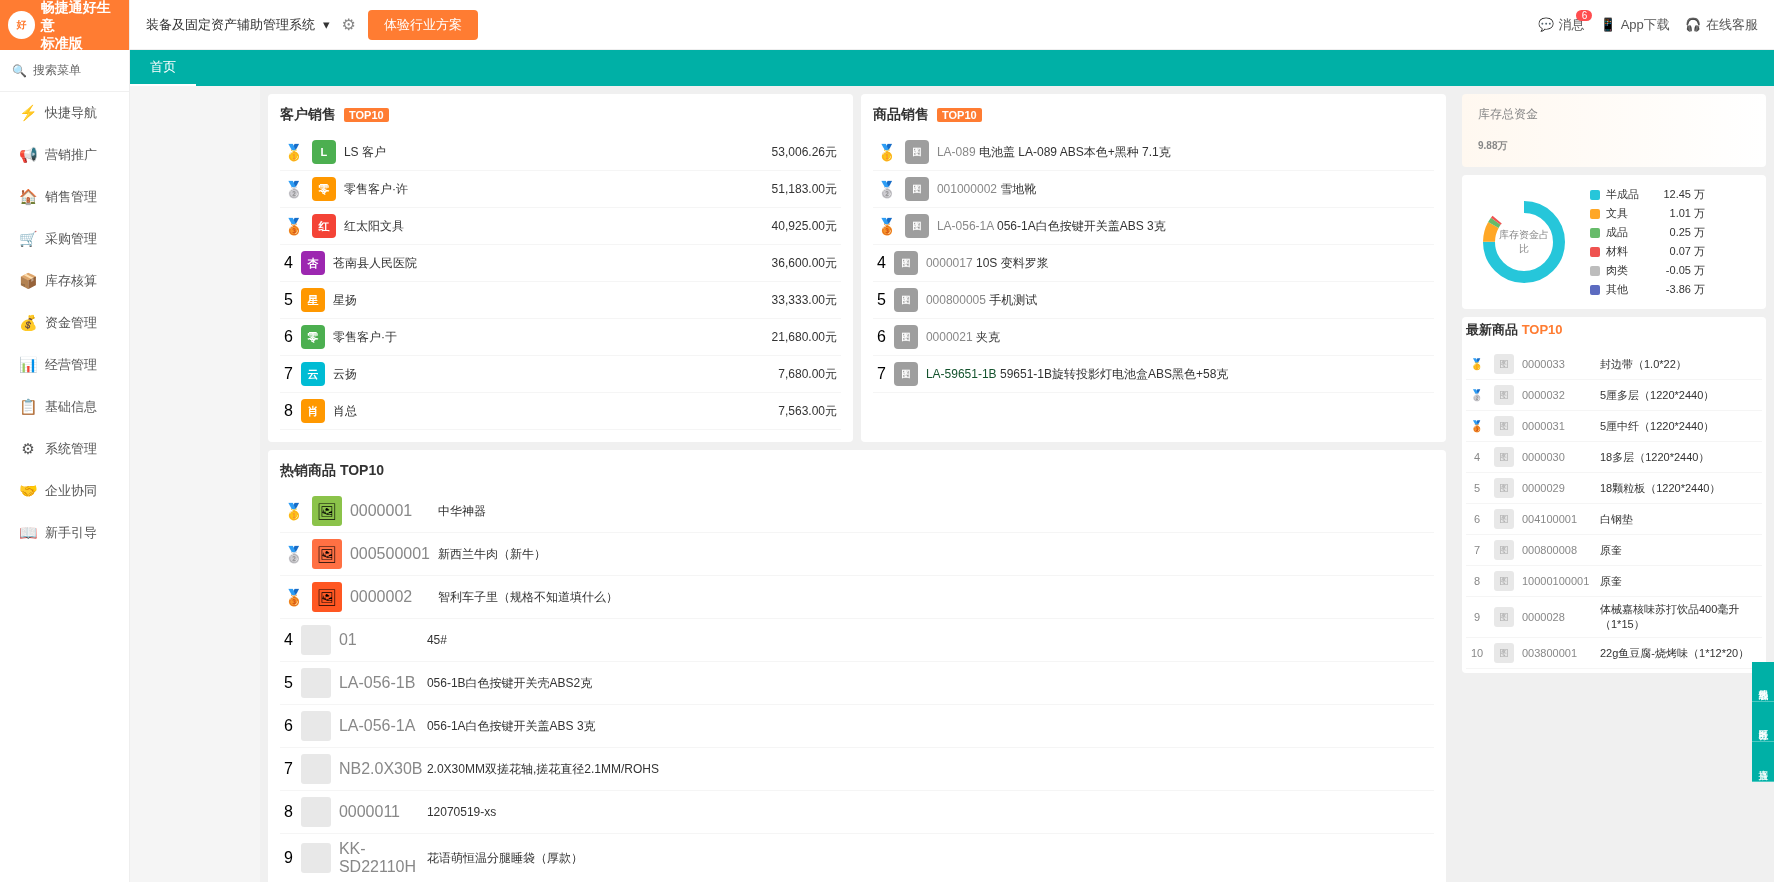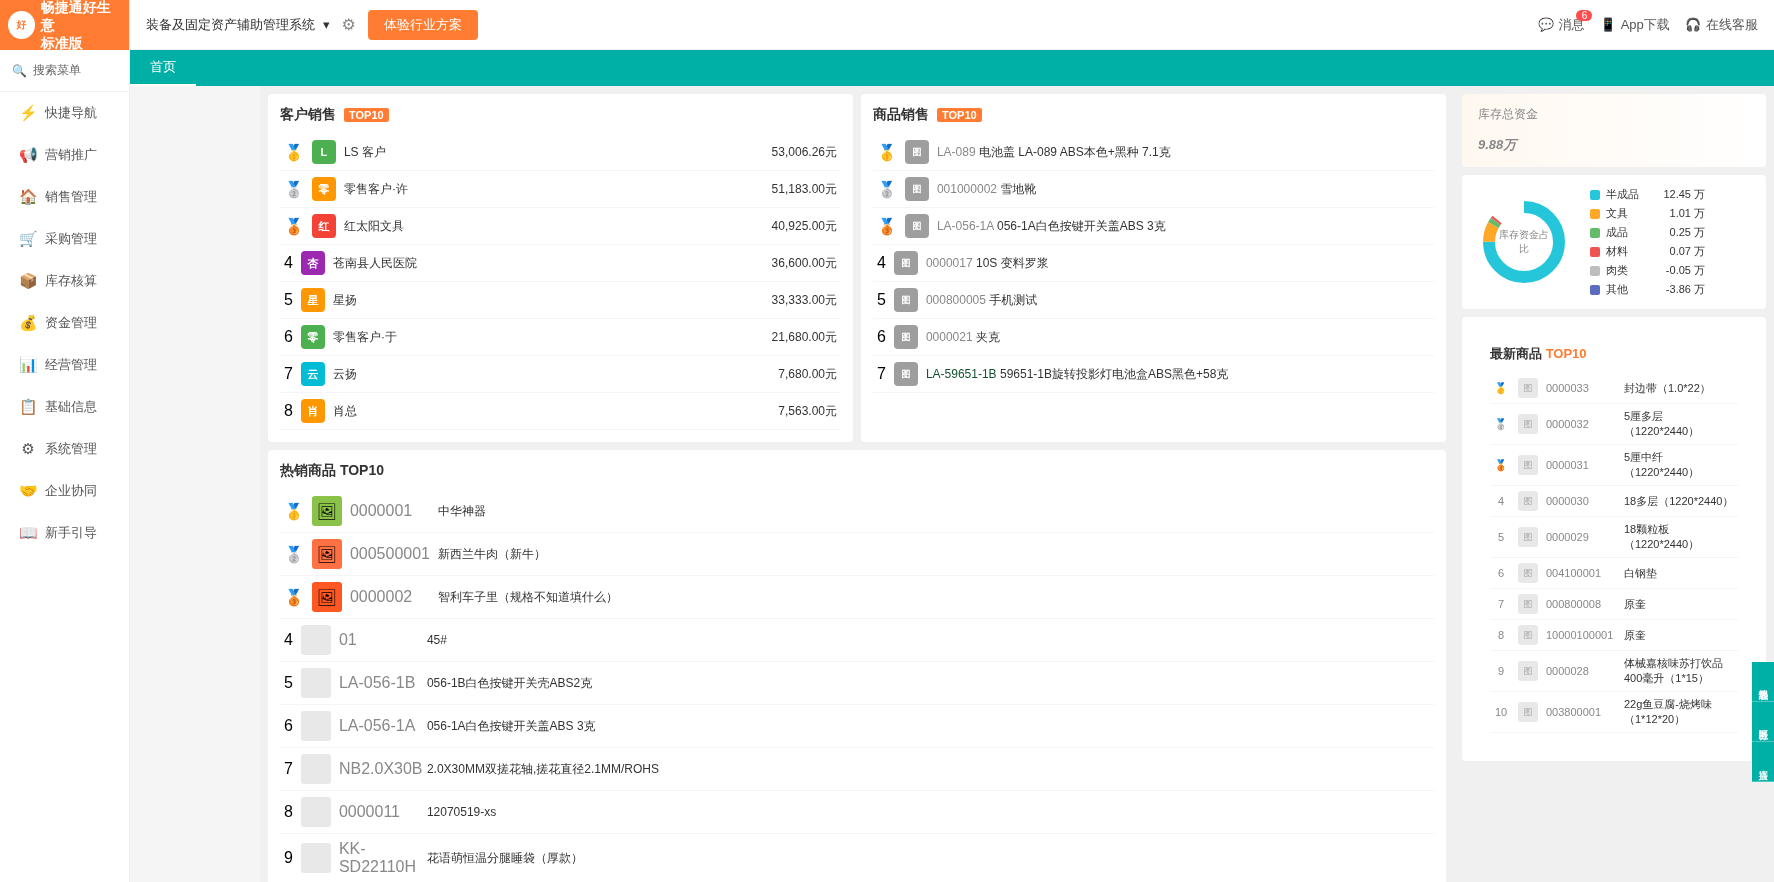--- a/index.html
+++ b/index.html
@@ -273,21 +273,21 @@
     }
 
     
     .inventory-total-panel {
       background: #fff;
       border-radius: 4px;
       padding: 12px 16px;
     }
     .inventory-total-label { color: #888; font-size: 12px; margin-bottom: 4px; }
     .inventory-total-value { font-size: 24px; font-weight: bold; color: #333; }
-    .inventory-total-value span { font-size: 13px; color: #888; font-style: italic; }
+    .inventory-total-value span { font-size: 10px; color: #888; }
 
     
     .donut-section {
       background: #fff;
       border-radius: 4px;
       padding: 12px;
       display: flex;
       align-items: center;
       gap: 16px;
     }
@@ -303,21 +303,21 @@
     }
     .legend { display: flex; flex-direction: column; gap: 4px; }
     .legend-item { display: flex; align-items: center; gap: 6px; font-size: 11px; color: #333; }
     .legend-color { width: 10px; height: 10px; border-radius: 2px; flex-shrink: 0; }
     .legend-value { margin-left: auto; color: #333; min-width: 60px; text-align: right; }
 
     
     .latest-products-panel {
       background: #fff;
       border-radius: 4px;
-      padding: 28px;
+      padding: 4px;
     }
     .latest-panel-title {
       font-size: 13px;
       font-weight: bold;
       color: #333;
       margin-bottom: 10px;
     }
     .latest-panel-title .top10-label { color: #ff7c32; }
     .latest-item {
       display: flex;

